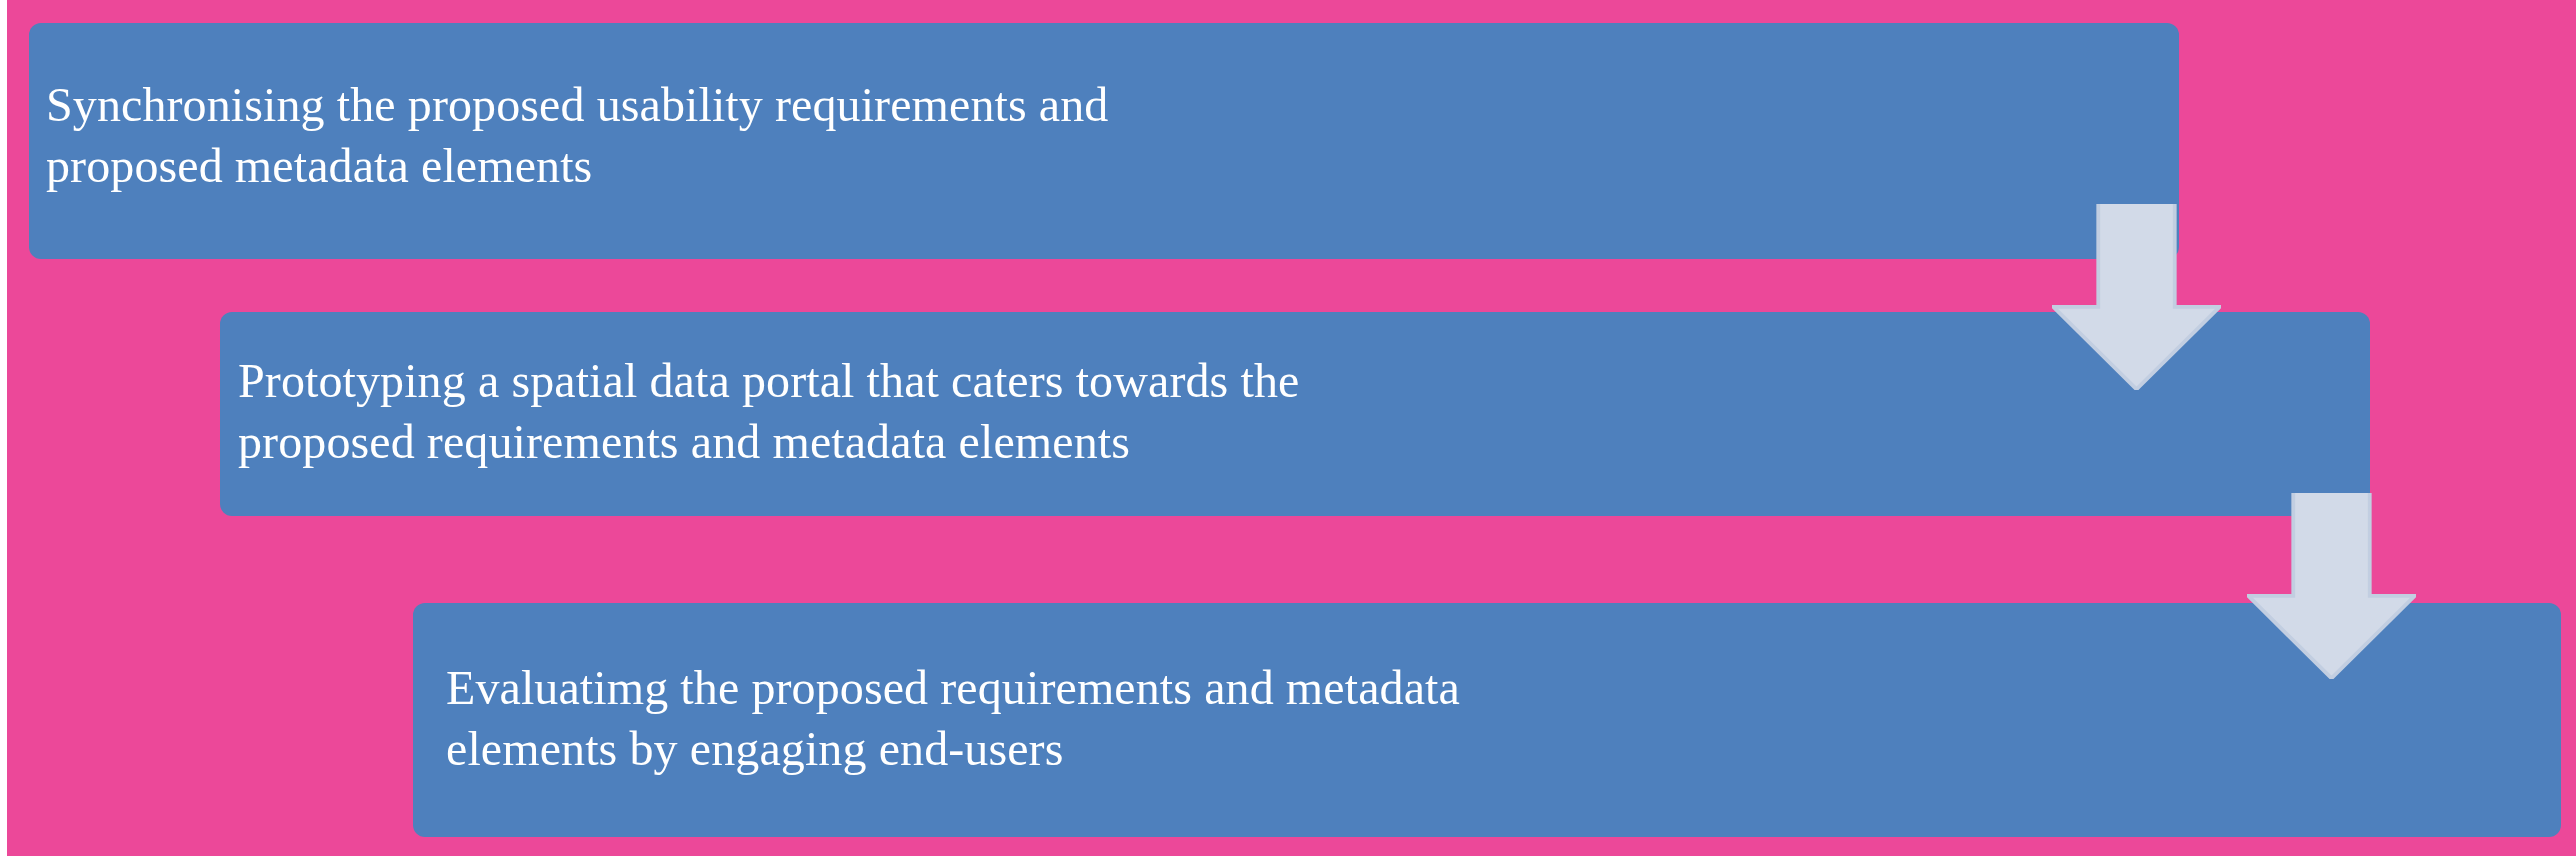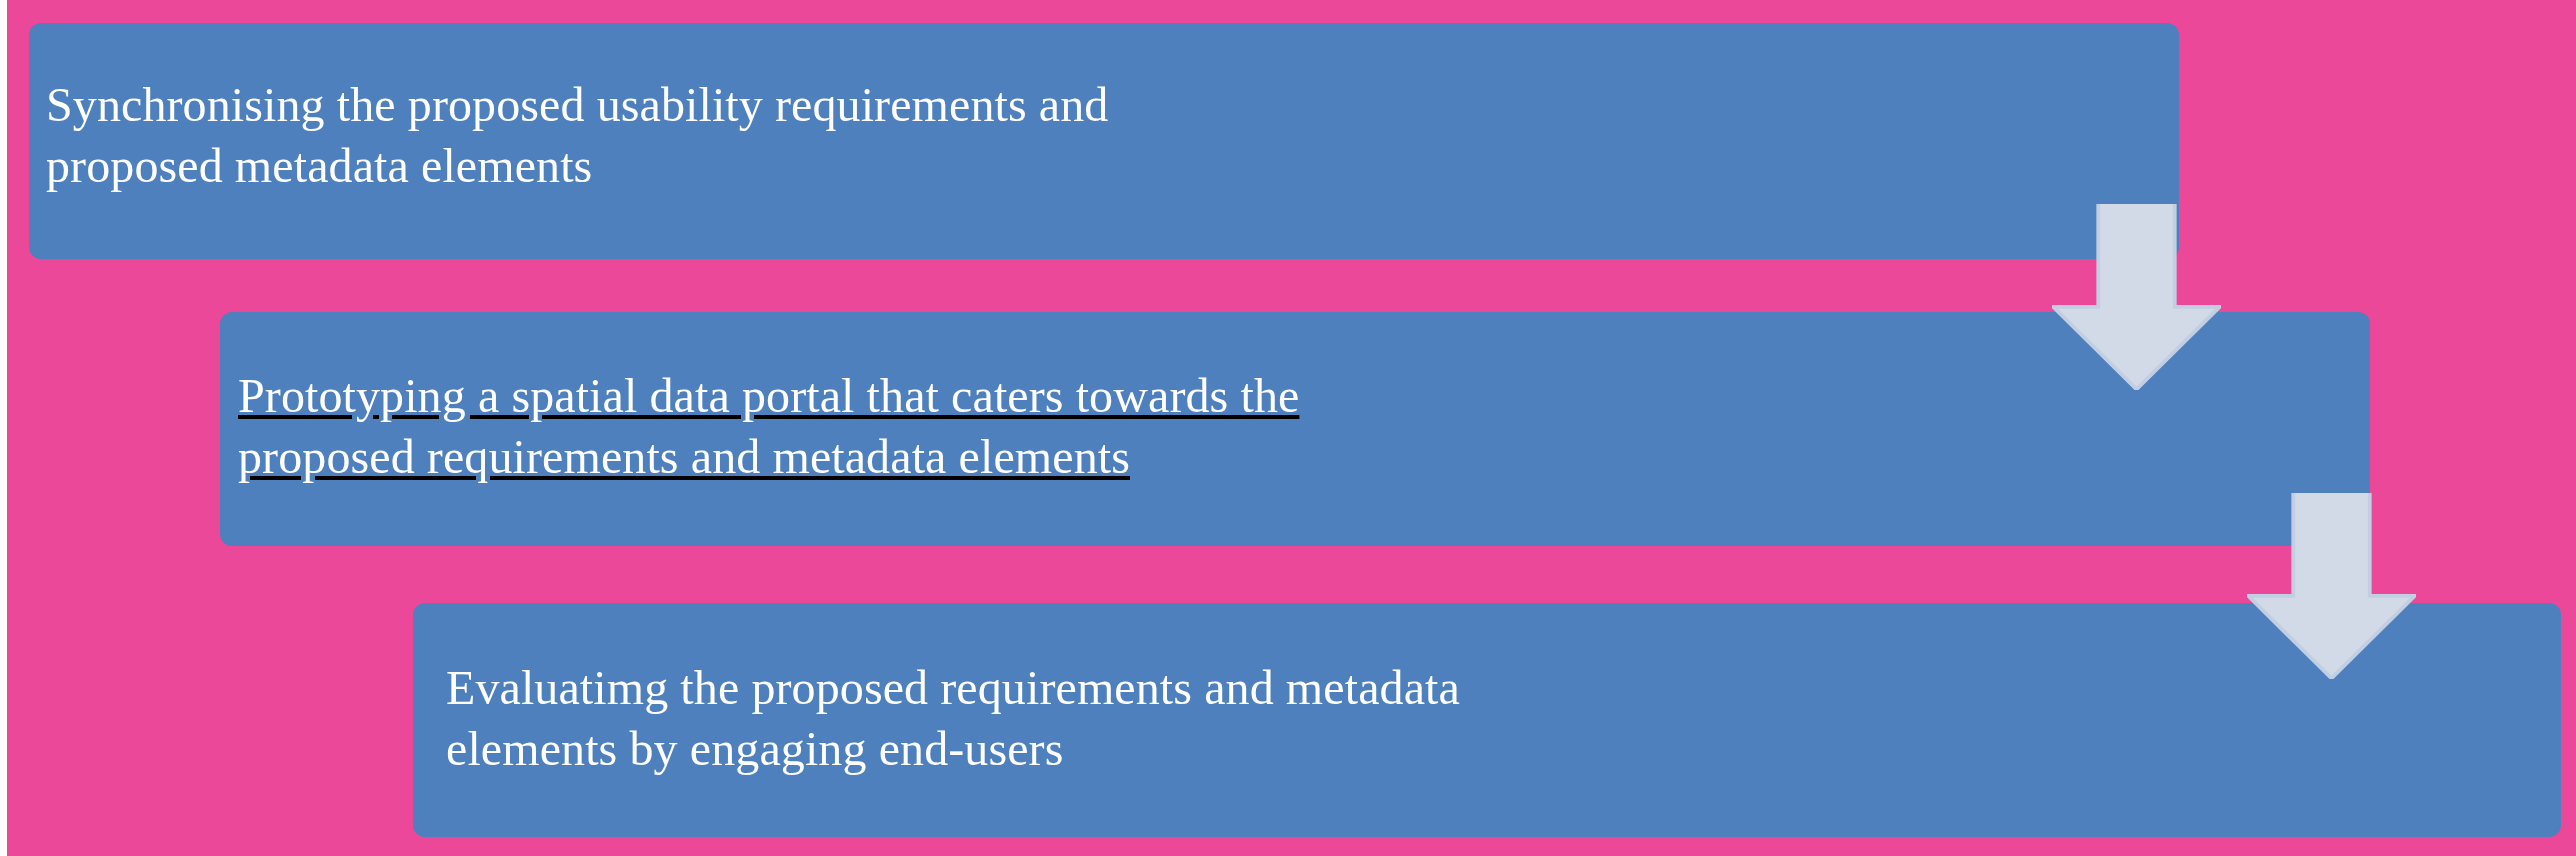--- a/index.html
+++ b/index.html
@@ -54,22 +54,21 @@
   }
   #box-1 .step-text {
     margin-top: -12px;
     padding-left: 17px;
   }
 
   #box-2 {
     left: 213px;
     top: 312px;
     width: 2150px;
-    height: 234px;
-    text-decoration: underline;
+    height: 204px;
   }
   #box-2 .step-text {
     margin-top: -5.1px;
     padding-left: 18px;
   }
 
   #box-3 {
     left: 406px;
     top: 603px;
     width: 2148px;

